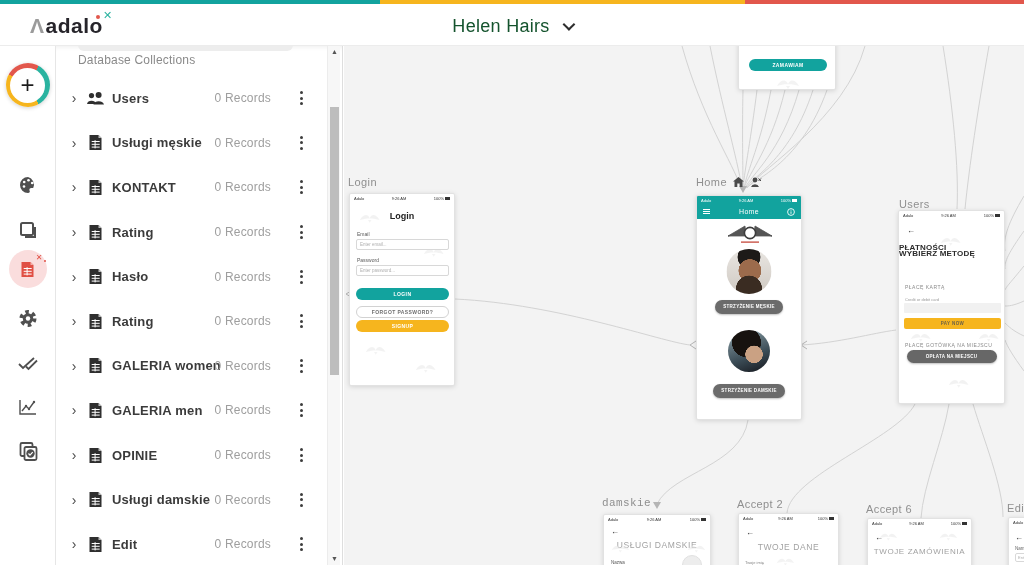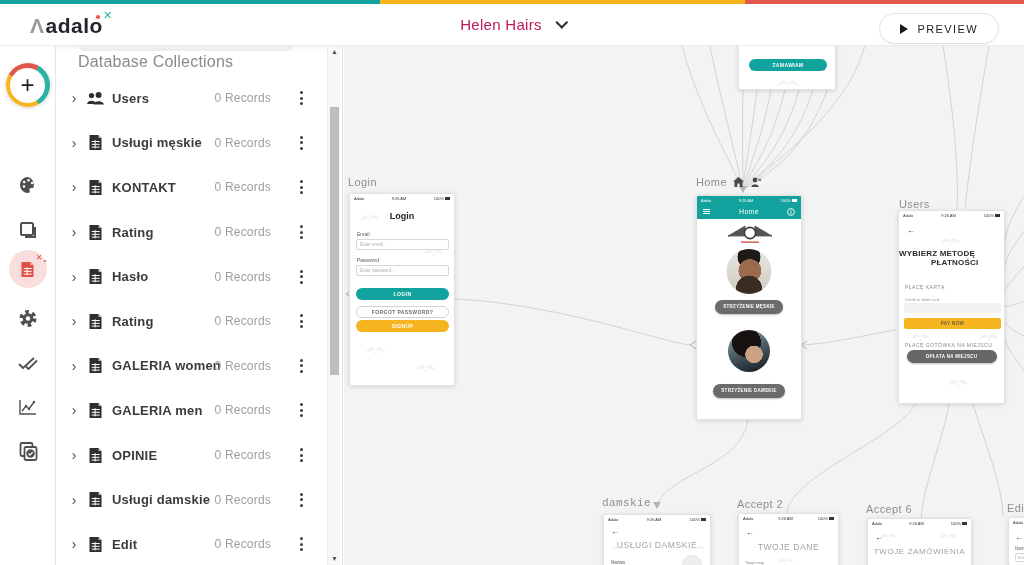--- a/index.html
+++ b/index.html
@@ -14,21 +14,21 @@
   #header { position:absolute; top:4px; left:0; width:1024px; height:42px;
     background:#fff; border-bottom:1px solid #ececec; z-index:30; }
   #logo { position:absolute; left:30px; top:9px; height:26px; display:flex; align-items:center;
     font-size:21px; font-weight:bold; letter-spacing:.5px; color:#26242a; }
   #logo .a { color:#9b9b9b; margin-right:1px; }
   #logo .deco { position:relative; width:12px; height:22px; }
   #logo .dot { position:absolute; left:-7px; top:0; width:4px; height:4px; border-radius:50%; background:#e2574c; }
   #logo .x { position:absolute; left:0; top:-6px; color:#2ab3a0; font-size:11px; font-weight:bold; }
   #app-title { position:absolute; left:50%; transform:translateX(-50%); top:12px;
     display:flex; align-items:center; gap:13px; cursor:pointer; }
-  #app-title .t { font-size:15px; color:#be185d; letter-spacing:.3px; }
+  #app-title .t { font-size:18px; color:#14532d; letter-spacing:.3px; }
   .chev-down { width:9px; height:9px; border-right:2px solid #2e2e2e; border-bottom:2px solid #2e2e2e;
     transform:rotate(45deg) translateY(-3px); }
   #preview-btn { position:absolute; right:25px; top:9px; height:31px; padding:0 20px;
     border:1px solid #e3e3e3; border-radius:16px; background:#fff; display:flex; align-items:center; gap:9px;
     cursor:pointer; box-shadow:0 1px 2px rgba(0,0,0,.04); }
   #preview-btn .tri { width:0; height:0; border-left:8px solid #1b1b1b;
     border-top:5px solid transparent; border-bottom:5px solid transparent; }
   #preview-btn .lbl { font-size:11px; letter-spacing:1.4px; color:#1b1b1b; }
 
   
@@ -42,21 +42,21 @@
     display:flex; align-items:center; justify-content:center; font-size:24px; font-weight:300; color:#1c1c1c; }
   .db-ic-wrap { top:204px; width:38px; height:38px; border-radius:50%; background:#fadddd;
     display:flex; align-items:center; justify-content:center; position:relative; }
   .db-ic-wrap .mini-x { position:absolute; top:3px; right:4px; font-size:8px; font-weight:bold; color:#e04f44; }
   .db-ic-wrap .mini-dot { position:absolute; top:10px; right:1px; width:2px; height:2px; border-radius:50%; background:#e04f44; }
 
   
   #panel { position:absolute; left:56px; top:46px; width:287px; height:519px; background:#fff;
     border-right:1px solid #dedede; z-index:20; box-shadow:inset 0 5px 5px -4px rgba(0,0,0,.07); overflow:hidden; }
   #panel .cutoff { position:absolute; left:22px; top:-7px; width:215px; height:12px; border-radius:6px; background:#ededed; }
-  #panel-title { position:absolute; left:22px; top:7px; font-size:16px; color:#8a8a8a; letter-spacing:.2px; }
+  #panel-title { position:absolute; left:22px; top:7px; font-size:12px; color:#8a8a8a; letter-spacing:.2px; }
   #collections { position:absolute; left:0; top:30px; width:263px; }
   .c-row { position:relative; height:44.6px; display:flex; align-items:center; cursor:pointer; }
   .c-row .chev { width:14px; margin-left:11px; font-size:14px; color:#4a4a4a; text-align:center; }
   .c-row .c-icon { width:18px; height:18px; margin-left:5px; display:flex; align-items:center; justify-content:center; }
   .c-row .c-name { margin-left:8px; font-size:13px; font-weight:600; color:#3b3b3b; letter-spacing:.2px; }
   .c-row .c-records { position:absolute; right:48px; font-size:12px; color:#9e9e9e; letter-spacing:.2px; }
   .c-row .kebab { position:absolute; right:11px; width:14px; height:16px; display:flex; flex-direction:column;
     align-items:center; justify-content:space-between; padding:1px 0; }
   .c-row .kebab i { width:3px; height:3px; border-radius:50%; background:#3d3d3d; }
 
@@ -128,24 +128,20 @@
     <span class="a">Λ</span>
       <span style="text-transform:lowercase;">Adalo</span>
     <span class="deco">
         <span class="dot"></span>
         <span class="x">✕</span>
       </span>
   </div>
   <div id="app-title">
     <span class="t">Helen Hairs</span>
     <span class="chev-down"></span>
-  </div>
-  <div id="preview-btn">
-    <span class="tri"></span>
-    <span class="lbl">PREVIEW</span>
   </div>
 </div>
 
 <div id="rail">
   <div id="plus-btn" class="rail-ic">
     <span class="inner">+</span>
   </div>
 
   <div class="rail-ic" style="top:129px;">
     <svg width="20" height="20" viewBox="0 0 20 20">
@@ -588,21 +584,21 @@
         <use href="#wm-bird" transform="scale(.9)"></use>
       </svg>
     <svg class="wm" width="22" height="11" style="position:absolute;left:48px;top:166px;">
         <use href="#wm-bird" transform="scale(.9)"></use>
       </svg>
     <svg class="wm" width="22" height="11" style="position:absolute;left:78px;top:120px;">
         <use href="#wm-bird" transform="scale(.9)"></use>
       </svg>
     <div class="back-arrow" style="left:8px;top:16px;">←</div>
     <div class="pay-title" style="top:38px;">WYBIERZ METODĘ</div>
-    <div class="pay-title" style="top:47px;padding-left:32px;">PŁATNOŚCI</div>
+    <div class="pay-title" style="top:32px;">PŁATNOŚCI</div>
     <div class="sect" style="top:73px;">PŁACĘ KARTĄ</div>
     <div style="position:absolute;left:6px;top:86px;font-size:4px;color:#999;">Credit or debit card</div>
     <div style="position:absolute;left:5px;top:92px;width:97px;height:10px;background:#f1f1f1;border-radius:1px;"></div>
     <div style="position:absolute;left:5px;top:107px;width:97px;height:11px;background:#f6b51e;border-radius:2px;
                 text-align:center;line-height:11px;font-size:4.5px;font-weight:bold;color:#6b6147;letter-spacing:.4px;cursor:pointer;">PAY NOW</div>
     <div class="sect" style="top:131px;">PŁACĘ GOTÓWKĄ NA MIEJSCU</div>
     <div class="gray-pill" style="top:139px;width:90px;height:13px;line-height:13px;background:#676767;">OPŁATA NA MIEJSCU</div>
   </div>
 
   <div class="scr-label" style="left:258px;top:451px;font-family:Liberation Mono, monospace;">

